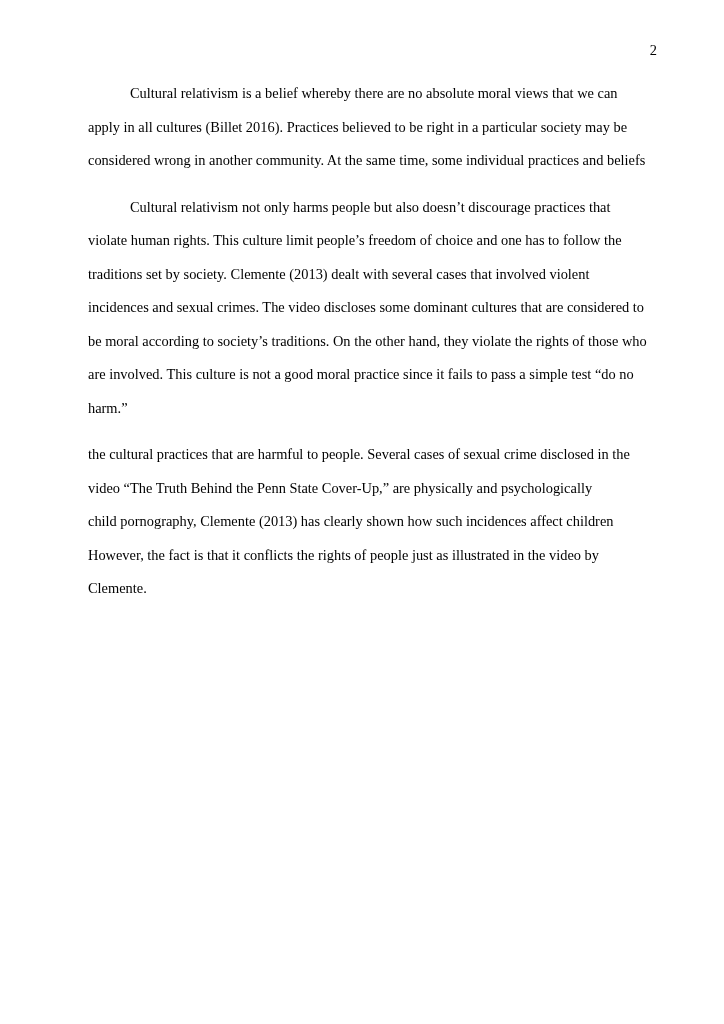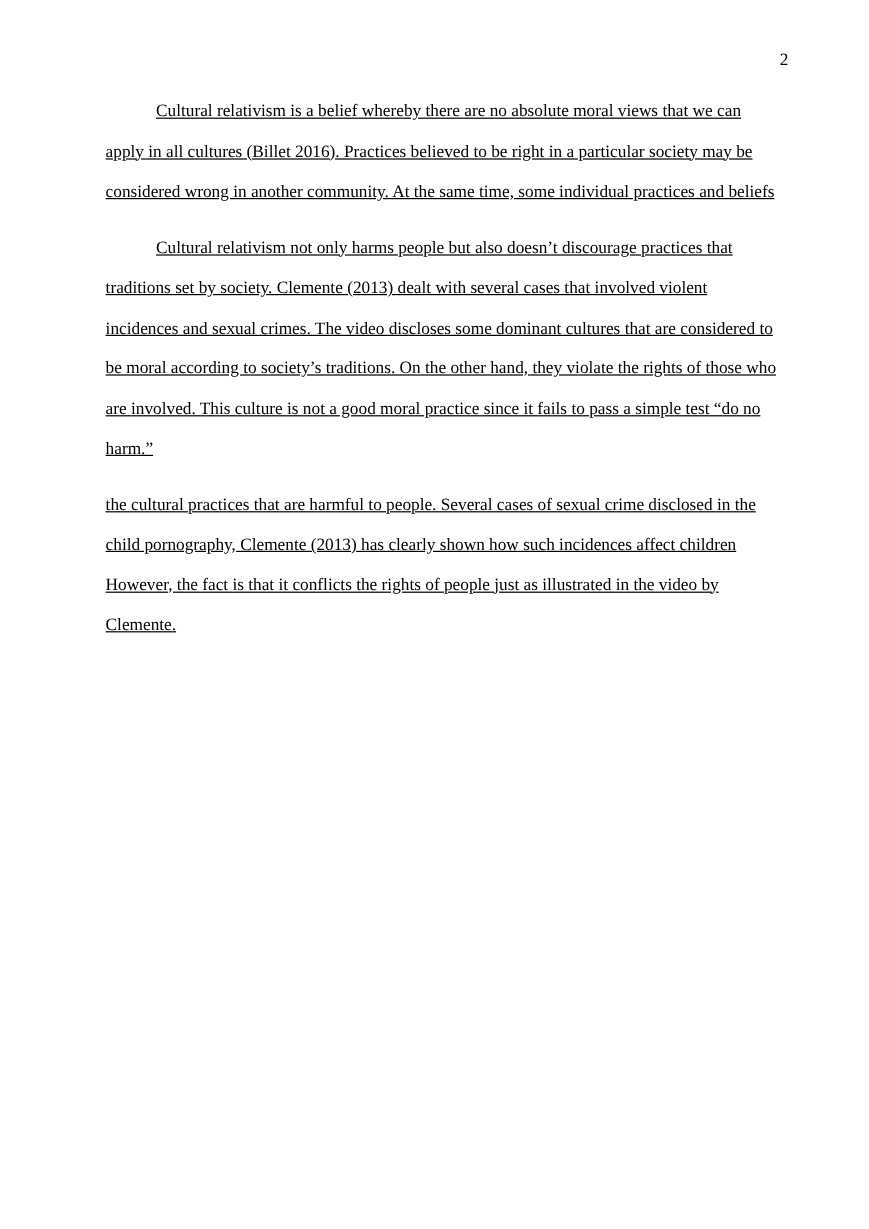--- a/index.html
+++ b/index.html
@@ -31,45 +31,46 @@
   }
   .para {
     margin: 0 0 13px 0;
     padding: 0;
     font-size: 14.4px;
     line-height: 33.5px;
   }
   .line {
     display: block;
     white-space: nowrap;
-    text-decoration: underline;
   }
   .first-line {
     text-indent: 42px;
   }
 </style>
 </head>
 <body>
 
 <div class="page">
   <div class="page-number">2</div>
   <div class="content">
       <p class="para">
         <span class="line first-line">Cultural relativism is a belief whereby there are no absolute moral views that we can</span>
         <span class="line">apply in all cultures (Billet 2016). Practices believed to be right in a particular society may be</span>
         <span class="line">considered wrong in another community. At the same time, some individual practices and beliefs</span>
       </p>
       <p class="para">
         <span class="line first-line">Cultural relativism not only harms people but also doesn’t discourage practices that</span>
+        <span class="line">violate human rights. This culture limit people’s freedom of choice and one has to follow the</span>
         <span class="line">traditions set by society. Clemente (2013) dealt with several cases that involved violent</span>
         <span class="line">incidences and sexual crimes. The video discloses some dominant cultures that are considered to</span>
         <span class="line">be moral according to society’s traditions. On the other hand, they violate the rights of those who</span>
         <span class="line">are involved. This culture is not a good moral practice since it fails to pass a simple test “do no</span>
         <span class="line">harm.”</span>
       </p>
       <p class="para">
         <span class="line">the cultural practices that are harmful to people. Several cases of sexual crime disclosed in the</span>
+        <span class="line">video “The Truth Behind the Penn State Cover-Up,” are physically and psychologically</span>
         <span class="line">child pornography, Clemente (2013) has clearly shown how such incidences affect children</span>
         <span class="line">However, the fact is that it conflicts the rights of people just as illustrated in the video by</span>
         <span class="line">Clemente.</span>
       </p>
     </div>
 </div>
 
 </body></html>

